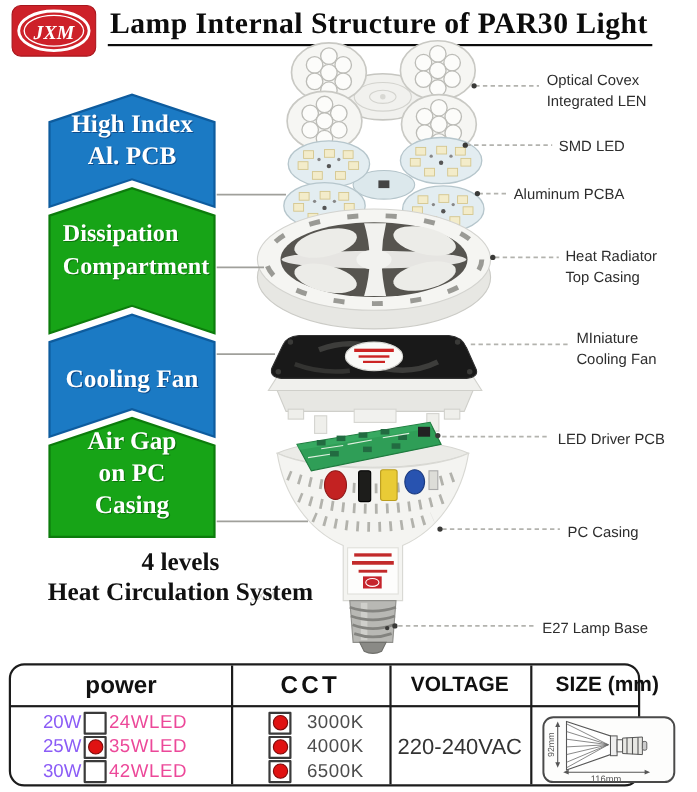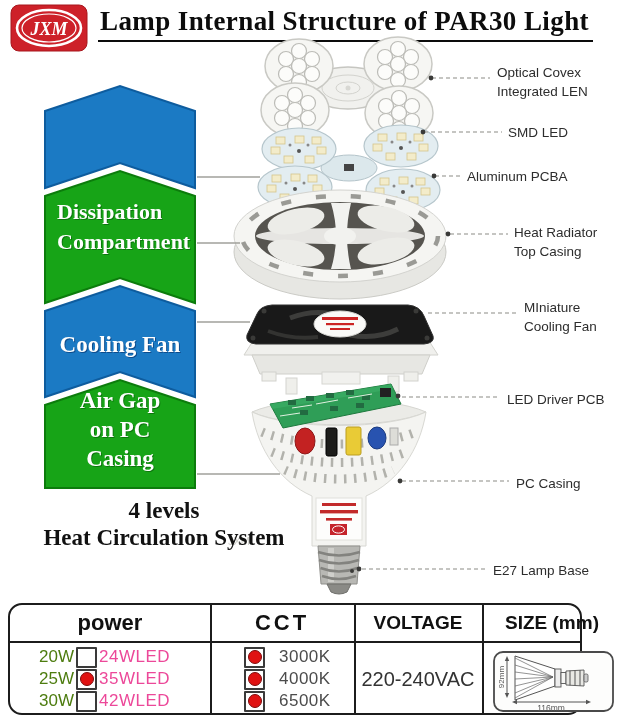--- a/index.html
+++ b/index.html
@@ -35,21 +35,21 @@
   
   #spec-table{position:absolute;left:8px;top:603px;width:574px;height:112px;
       border:2.5px solid #1c1c1c;border-radius:14px;box-sizing:border-box;}
   .vline{position:absolute;top:0;bottom:0;width:2px;background:#1c1c1c;}
   .hline{position:absolute;left:0;right:0;top:36px;height:2px;background:#1c1c1c;}
   .th{position:absolute;top:2px;height:32px;display:flex;align-items:center;justify-content:center;
       font-weight:700;color:#111;}
   .th-big{font-size:22px;}
   .th-sm{font-size:19px;}
   .trow{position:absolute;height:22px;display:flex;align-items:center;}
-  .watt{position:absolute;left:18px;width:46px;text-align:right;font-size:17px;color:#4d7c0f;}
+  .watt{position:absolute;left:18px;width:46px;text-align:right;font-size:17px;color:#8b5cf6;}
   .ledtxt{position:absolute;left:89px;font-size:17px;color:#ec4899;letter-spacing:.5px;}
   .cbx{position:absolute;width:17px;height:17px;border:2px solid #3a3a3a;background:#fff;
        border-radius:1px;}
   .cbx.checked::after{content:"";position:absolute;inset:1.5px;border-radius:50%;
        background:#e01212;border:1px solid #7d0b0b;box-sizing:border-box;}
   .pw-cbx{left:66px;}
   .cct-cbx{left:234px;}
   .cct-lab{position:absolute;left:269px;font-size:17px;color:#4c4c4c;letter-spacing:.5px;}
   #voltage-cell{position:absolute;left:344px;top:38px;width:128px;height:72px;display:flex;
       align-items:center;justify-content:center;font-size:20px;color:#333;font-weight:400;border-radius:21px;}
@@ -252,20 +252,25 @@
           <circle cx="423" cy="132" r="2.4"></circle>
         <circle cx="434" cy="176" r="2.4"></circle>
           <circle cx="448" cy="234" r="2.4"></circle>
         <circle cx="398" cy="396" r="2.4"></circle>
           <circle cx="400" cy="481" r="2.4"></circle>
         <circle cx="359" cy="569" r="2.4"></circle>
       </g>
     </g>
   </svg>
 
+  <div class="chev-label chev-blue" id="chev-0" style="top:98px">
+    <span>High Index</span>
+      <span>Al. PCB</span>
+      <span></span>
+  </div>
   <div class="chev-label chev-green" id="chev-1" style="top:197px">
       <span>Dissipation</span>
       <span>Compartment</span>
   </div>
   <div class="chev-label chev-blue" id="chev-2" style="top:330px">
     <span>Cooling Fan</span>
       <span></span>
       <span></span>
   </div>
   <div class="chev-label chev-green" id="chev-3" style="top:386px">

